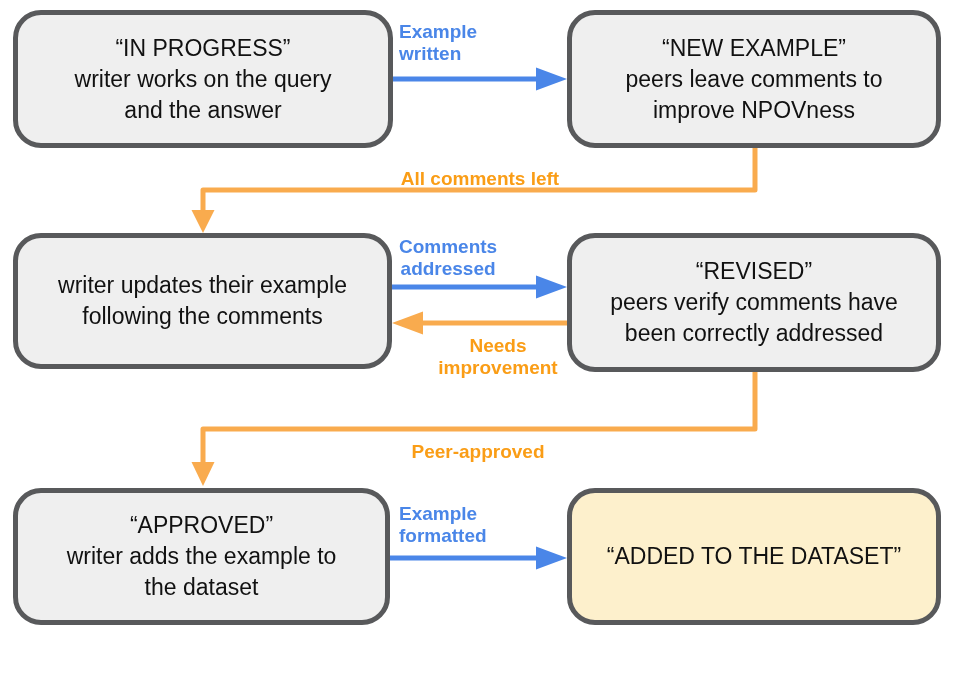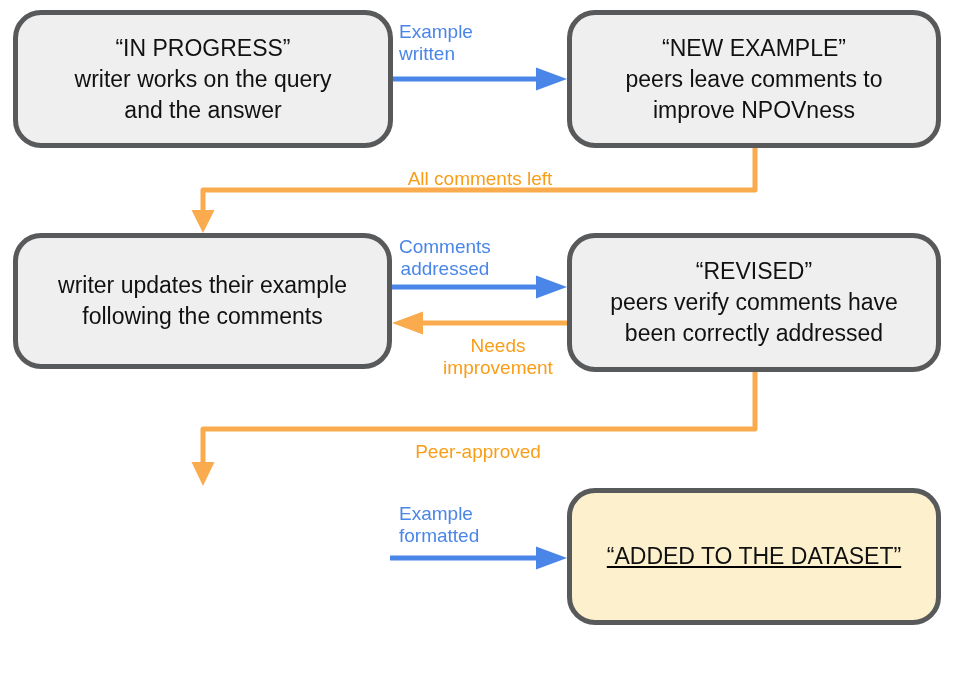--- a/index.html
+++ b/index.html
@@ -32,29 +32,29 @@
   .fill-blue{fill:var(--blue);stroke:none;}
   .fill-orange{fill:var(--orange);stroke:none;}
   .node{
     position:absolute;
     background:var(--node-fill);
     border:5px solid var(--node-border);
     border-radius:28px;
     display:flex;align-items:center;justify-content:center;
     text-align:center;
   }
-  .node.final{background:var(--final-fill);text-decoration:underline;}
+  .node.final{background:var(--final-fill);}
   .node-title,.node-desc{
     font-size:23px;line-height:31px;color:var(--text);
     white-space:pre-line;
   }
   .node-desc:empty{display:none;}
   .edge-label{
     position:absolute;
-    font-size:19px;line-height:22px;font-weight:normal;
+    font-size:19px;line-height:22px;font-weight:bold;
     white-space:pre-line;
   }
   .edge-label.blue{color:var(--blue);}
   .edge-label.orange{color:var(--orange-label);}
   .edge-label.center{text-align:center;}
 </style>
 </head>
 <body>
 
 <div class="canvas">
@@ -114,20 +114,27 @@
     </div>
   </div>
   <div class="node" style="left:567px;top:233px;width:374px;height:139px;">
     <div>
       <div class="node-title">“REVISED”</div>
       <div class="node-desc">peers verify comments have
 been correctly addressed</div>
     </div>
   </div>
 
+  <div class="node" style="left:13px;top:488px;width:377px;height:137px;">
+    <div>
+      <div class="node-title">“APPROVED”</div>
+      <div class="node-desc">writer adds the example to
+the dataset</div>
+    </div>
+  </div>
   <div class="node final" style="left:567px;top:488px;width:374px;height:137px;">
     <div>
       <div class="node-title">“ADDED TO THE DATASET”</div>
 
     </div>
   </div>
 
   <div class="edge-label blue" style="left:399px;top:21px;">Example
 written</div>
   <div class="edge-label orange center" style="left:360px;top:160px;width:240px;margin-top:8px;">All comments left</div>

